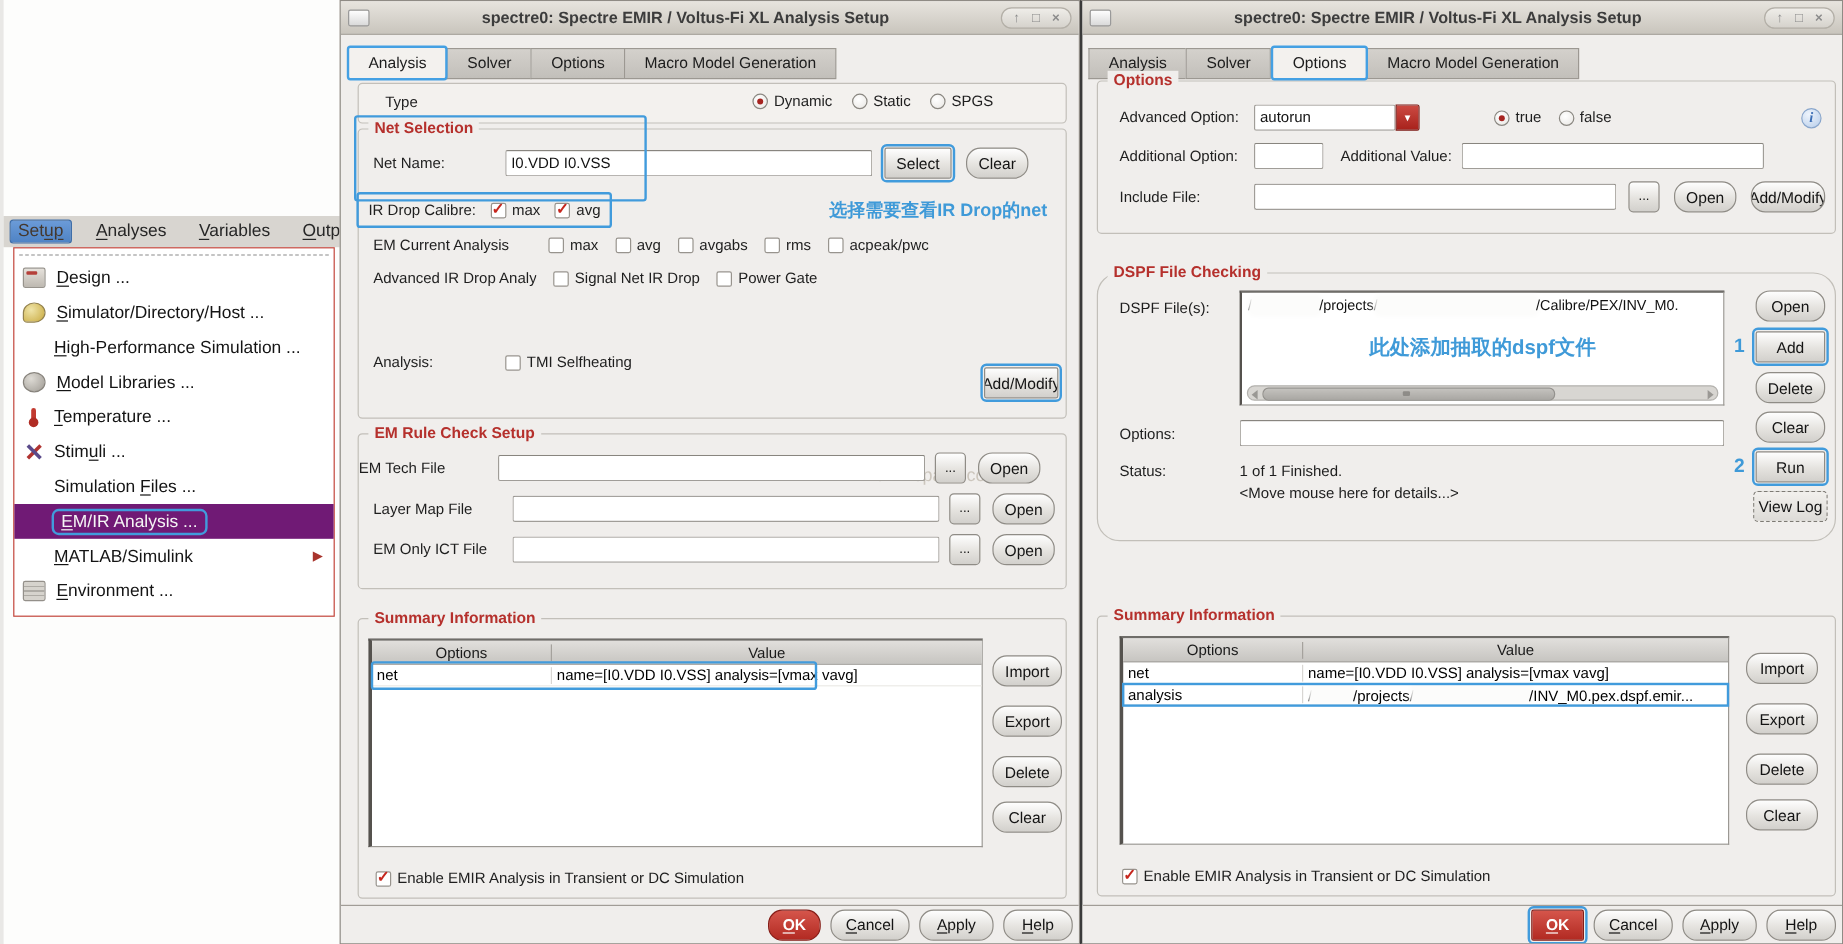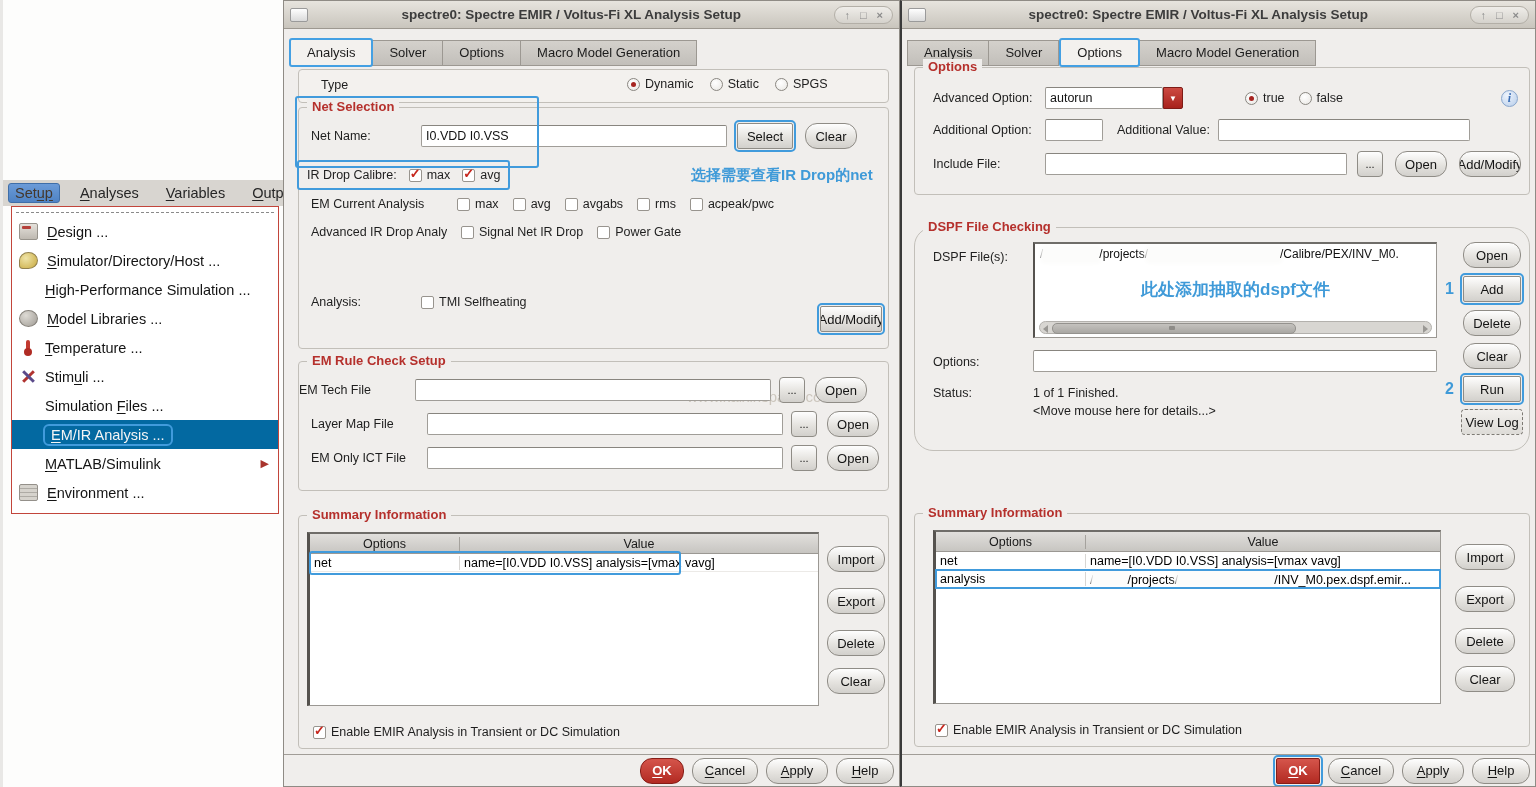--- a/index.html
+++ b/index.html
@@ -8,21 +8,21 @@
   
   .left-panel{position:absolute;left:0;top:0;width:283px;height:787px;background:#fdfdfc;border-left:3px solid #e9e8e6;box-sizing:border-box;}
   .menubar{position:absolute;left:0;top:180px;width:283px;height:26px;background:#d8d5d0;display:flex;align-items:center;gap:13px;padding:0 5px;font-size:14.5px;color:#262626;box-sizing:border-box;}
   .mb-item{padding:2px 7px;border-radius:3px;cursor:default;white-space:nowrap;}
   .mb-item.sel{background:linear-gradient(#6b9bd8,#4f83c4);border:1px solid #3f6ea8;color:#44382e;padding:1px 6px;}
   .menu-popup{position:absolute;left:8px;top:206px;width:268px;background:#ffffff;border:1px solid #c2453b;padding:10px 0 6px 0;box-sizing:border-box;}
   .tear{position:absolute;top:5px;left:4px;right:4px;border-top:1px dashed #8a8a8a;height:0;}
   .menu-item{height:29px;display:flex;align-items:center;gap:9px;padding-left:7px;font-size:14.5px;color:#141414;position:relative;}
   .menu-item .mi{width:17px;height:15px;flex:none;position:relative;}
   .mlabel{white-space:nowrap;}
-  .menu-item.hlrow{background:#0369a1;color:#f5f5f5;}
+  .menu-item.hlrow{background:#701a75;color:#f5f5f5;}
   .menu-item.hlrow .mlabel{outline:2px solid #419bdc;border-radius:4px;padding:1px 6px;}
   .subarrow{margin-left:auto;margin-right:9px;color:#a8342c;font-size:11px;}
   .ic-design{background:linear-gradient(#e5e1db,#beb9b1);border:1px solid #97938c;border-radius:2px;}
   .ic-design::after{content:"";position:absolute;left:2px;top:2px;width:9px;height:3px;background:#b5403a;border-radius:1px;}
   .ic-sim{background:radial-gradient(circle at 35% 35%,#efe4a8,#c8a93e);border:1px solid #93824e;border-radius:50% 50% 50% 20%;}
   .ic-model{background:radial-gradient(circle at 35% 30%,#dedbd5,#9f9b94);border:1px solid #87837c;border-radius:50%;}
   .ic-temp::before{content:"";position:absolute;left:7px;top:0;width:4px;height:10px;background:#c23a30;border-radius:2px;}
   .ic-temp::after{content:"";position:absolute;left:5px;top:8px;width:8px;height:8px;background:#b02c24;border-radius:50%;}
   .ic-stim::before,.ic-stim::after{content:"";position:absolute;left:8px;top:0;width:3px;height:15px;background:#b03330;}
   .ic-stim::before{transform:rotate(45deg);}

